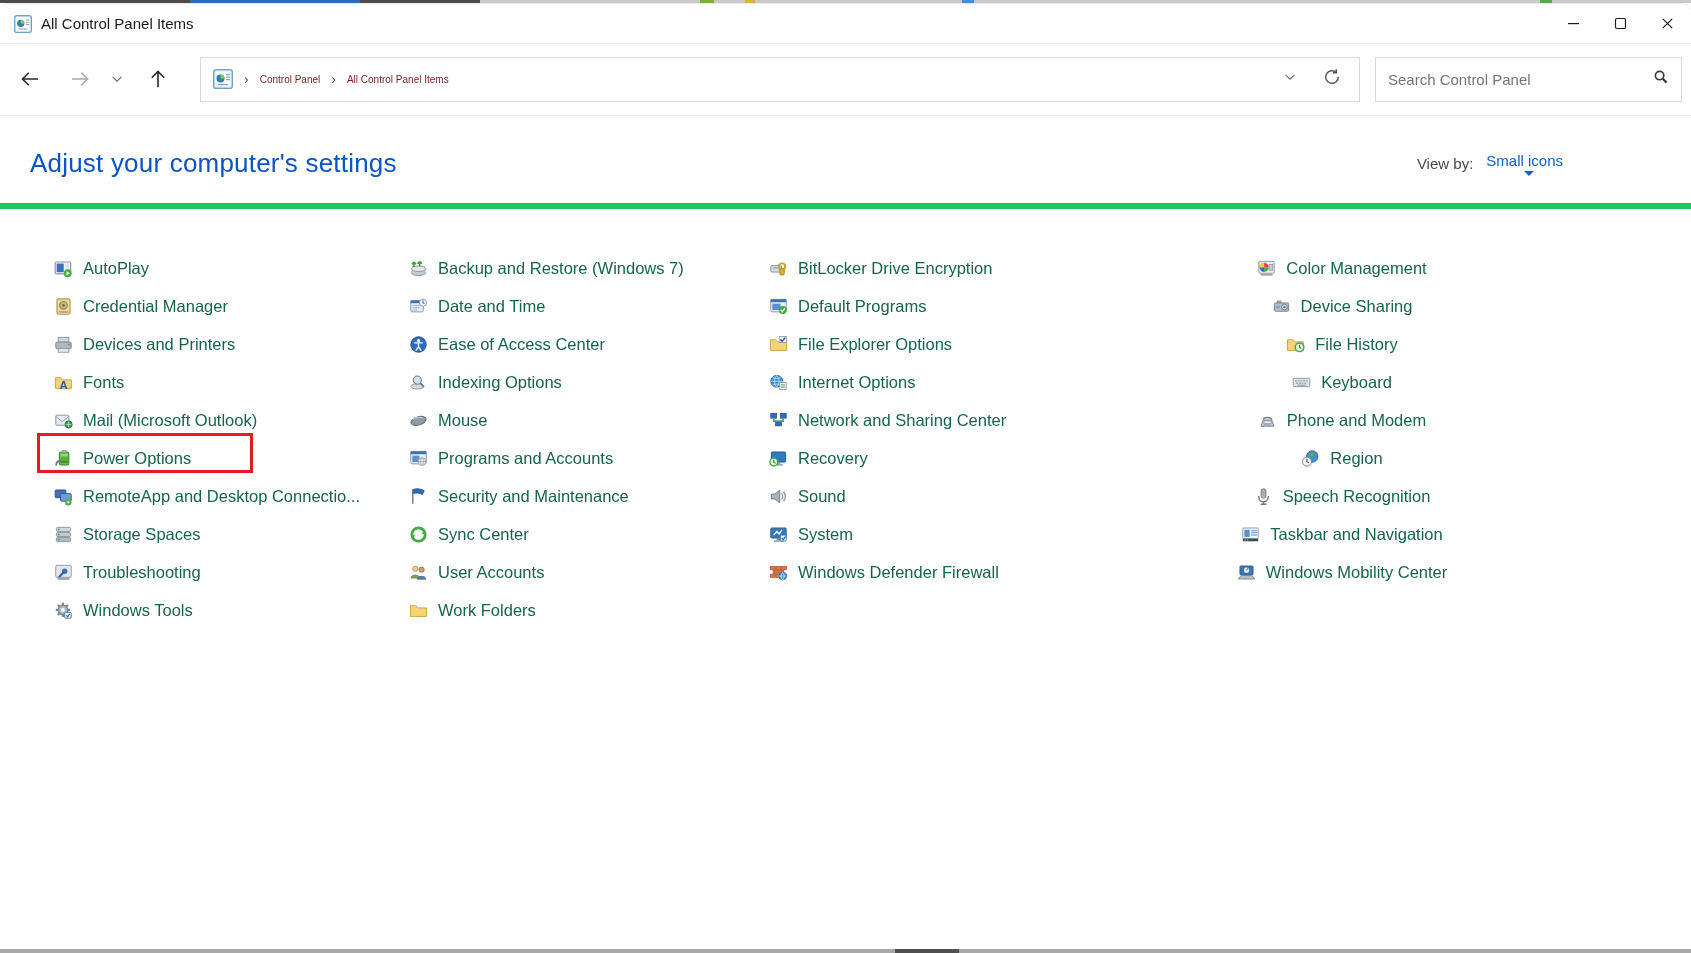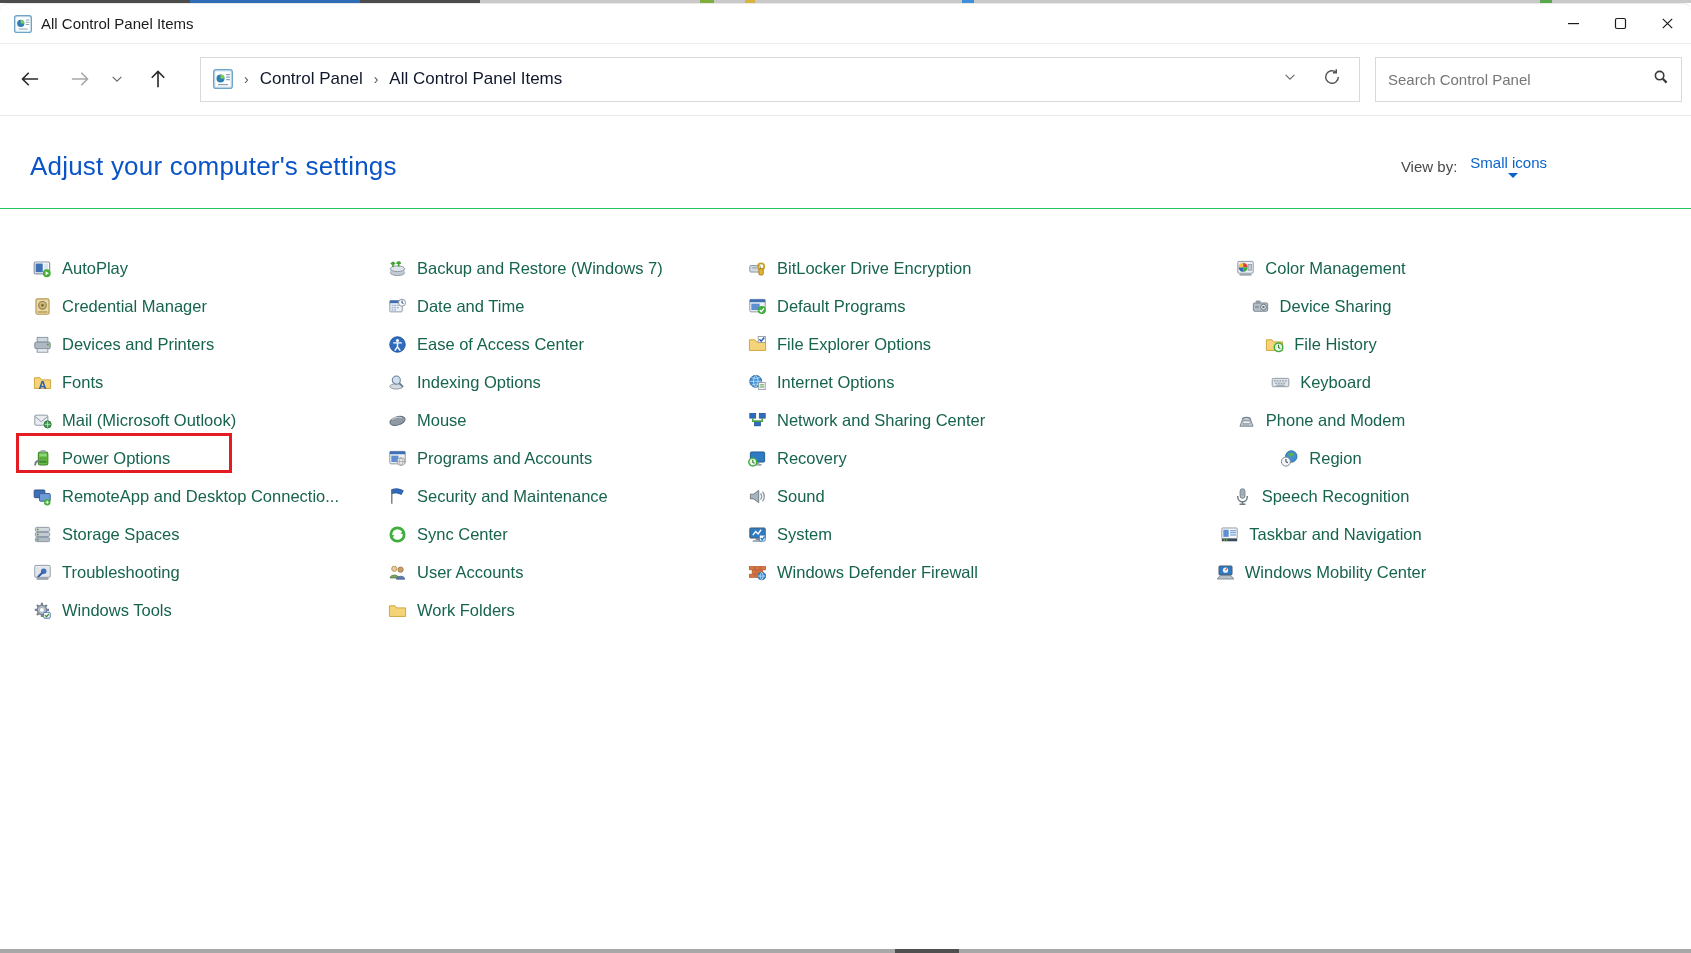--- a/index.html
+++ b/index.html
@@ -34,45 +34,45 @@
   .navbar { height:73px; display:flex; align-items:center; padding-left:14px; border-bottom:1px solid #eaeaea; }
   .nav-btns { display:flex; align-items:center; width:186px; flex:none; }
   .nav-btn { display:flex; align-items:center; justify-content:center; }
   .nav-back { margin-left:6px; } .nav-fwd { margin-left:30px; } .nav-hist { margin-left:20px; } .nav-up { margin-left:24px; }
   .addressbar {
     width:1160px; height:45px; flex:none; border:1px solid #d9d9d9;
     display:flex; align-items:center; padding:0 12px 0 12px; background:#fff;
   }
   .addressbar .cp-icon { width:20px; height:20px; flex:none; }
   .crumb-sep { color:#555; font-size:14px; margin:0 11px; }
-  .crumb { font-size:17px; color:#0f172a; white-space:nowrap; cursor:default;text-align:center; }
+  .crumb { font-size:10px; color:#7f1d1d; white-space:nowrap; cursor:default;text-align:center; }
   .addr-spacer { flex:1; }
   .addr-chevron { margin-right:26px; }
   .addr-refresh { margin-right:6px; }
   .searchbox {
     width:307px; height:45px; margin-left:15px; flex:none; border:1px solid #d9d9d9;
     display:flex; align-items:center; padding:0 12px; background:#fff;
   }
   .searchbox input {
     border:none; outline:none; flex:1; font-family:"Liberation Sans",sans-serif;
     font-size:15px; color:#8b5cf6; background:transparent;
   }
   .searchbox input::placeholder { color:#767676; opacity:1; }
 
   
-  .headerbar { height:93px; display:flex; align-items:center; padding:8px 16px 0 30px; border-bottom:1px solid #22c55e; }
+  .headerbar { height:93px; display:flex; align-items:center; padding:8px 0 0 30px; border-bottom:6px solid #22c55e; }
   .heading { font-size:26px; font-weight:400; color:var(--heading-blue); letter-spacing:0.2px; }
   .viewby { margin-left:auto; margin-right:128px; display:flex; align-items:center; font-size:15px; }
   .viewby-label { color:#494949; margin-right:13px; }
   .viewby-value { color:var(--viewby-blue); display:flex; align-items:center; cursor:default;flex-direction:column; }
   .viewby-caret { width:0; height:0; border-left:5px solid transparent; border-right:5px solid transparent;
                   border-top:5px solid var(--viewby-blue); margin-left:8px; margin-top:2px; }
 
   
-  .content { padding:40px 4px 0 33px; display:flex; }
+  .content { padding:40px 4px 0 33px; display:flex;margin-left:21px; }
   .col { display:flex; flex-direction:column; }
   .col0 { width:355px; } .col1 { width:360px; } .col2 { width:358px; } .col3 { width:430px;align-items:center; }
   .item { height:38px; display:flex; align-items:center; position:relative; cursor:default; }
   .item .ic { width:19px; height:19px; flex:none; margin-right:10px; }
   .item .ic svg { display:block; width:19px; height:19px; }
   .item .lbl { font-size:16.5px; color:var(--link-green); white-space:nowrap; }
   .red-box {
     position:absolute; left:-17px; top:-6px; width:216px; height:40px;
     border:3px solid var(--highlight-red); pointer-events:none;
   }

